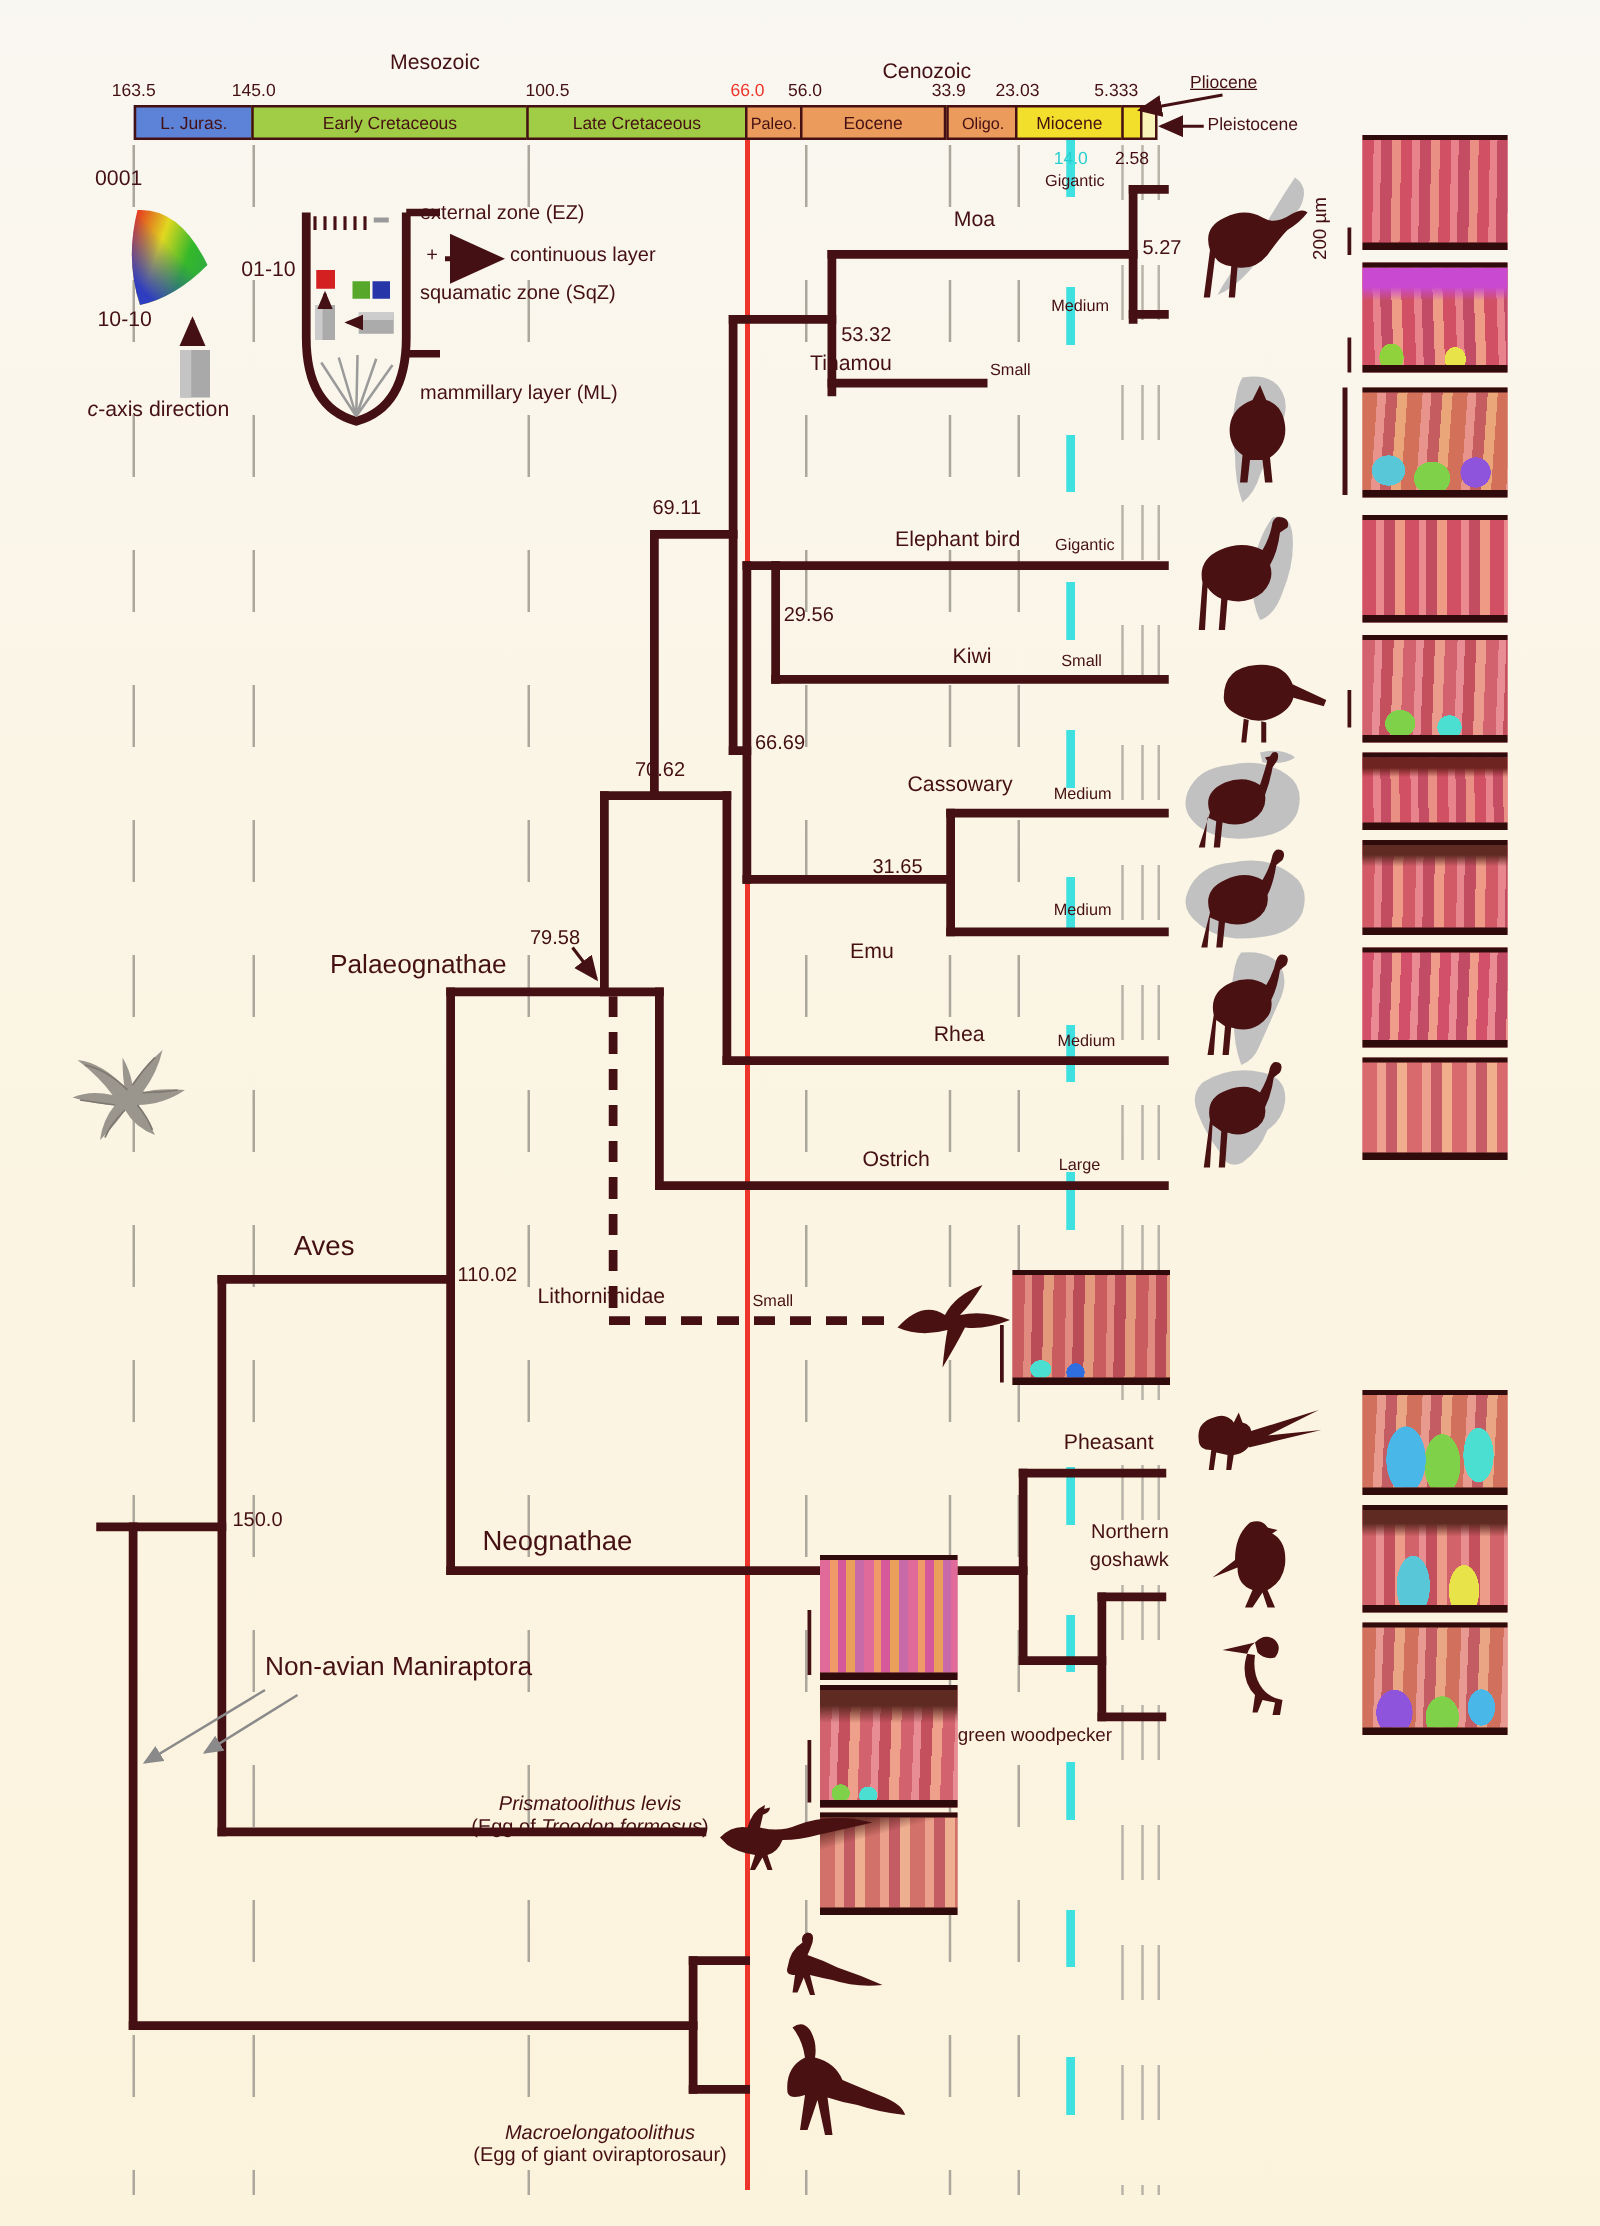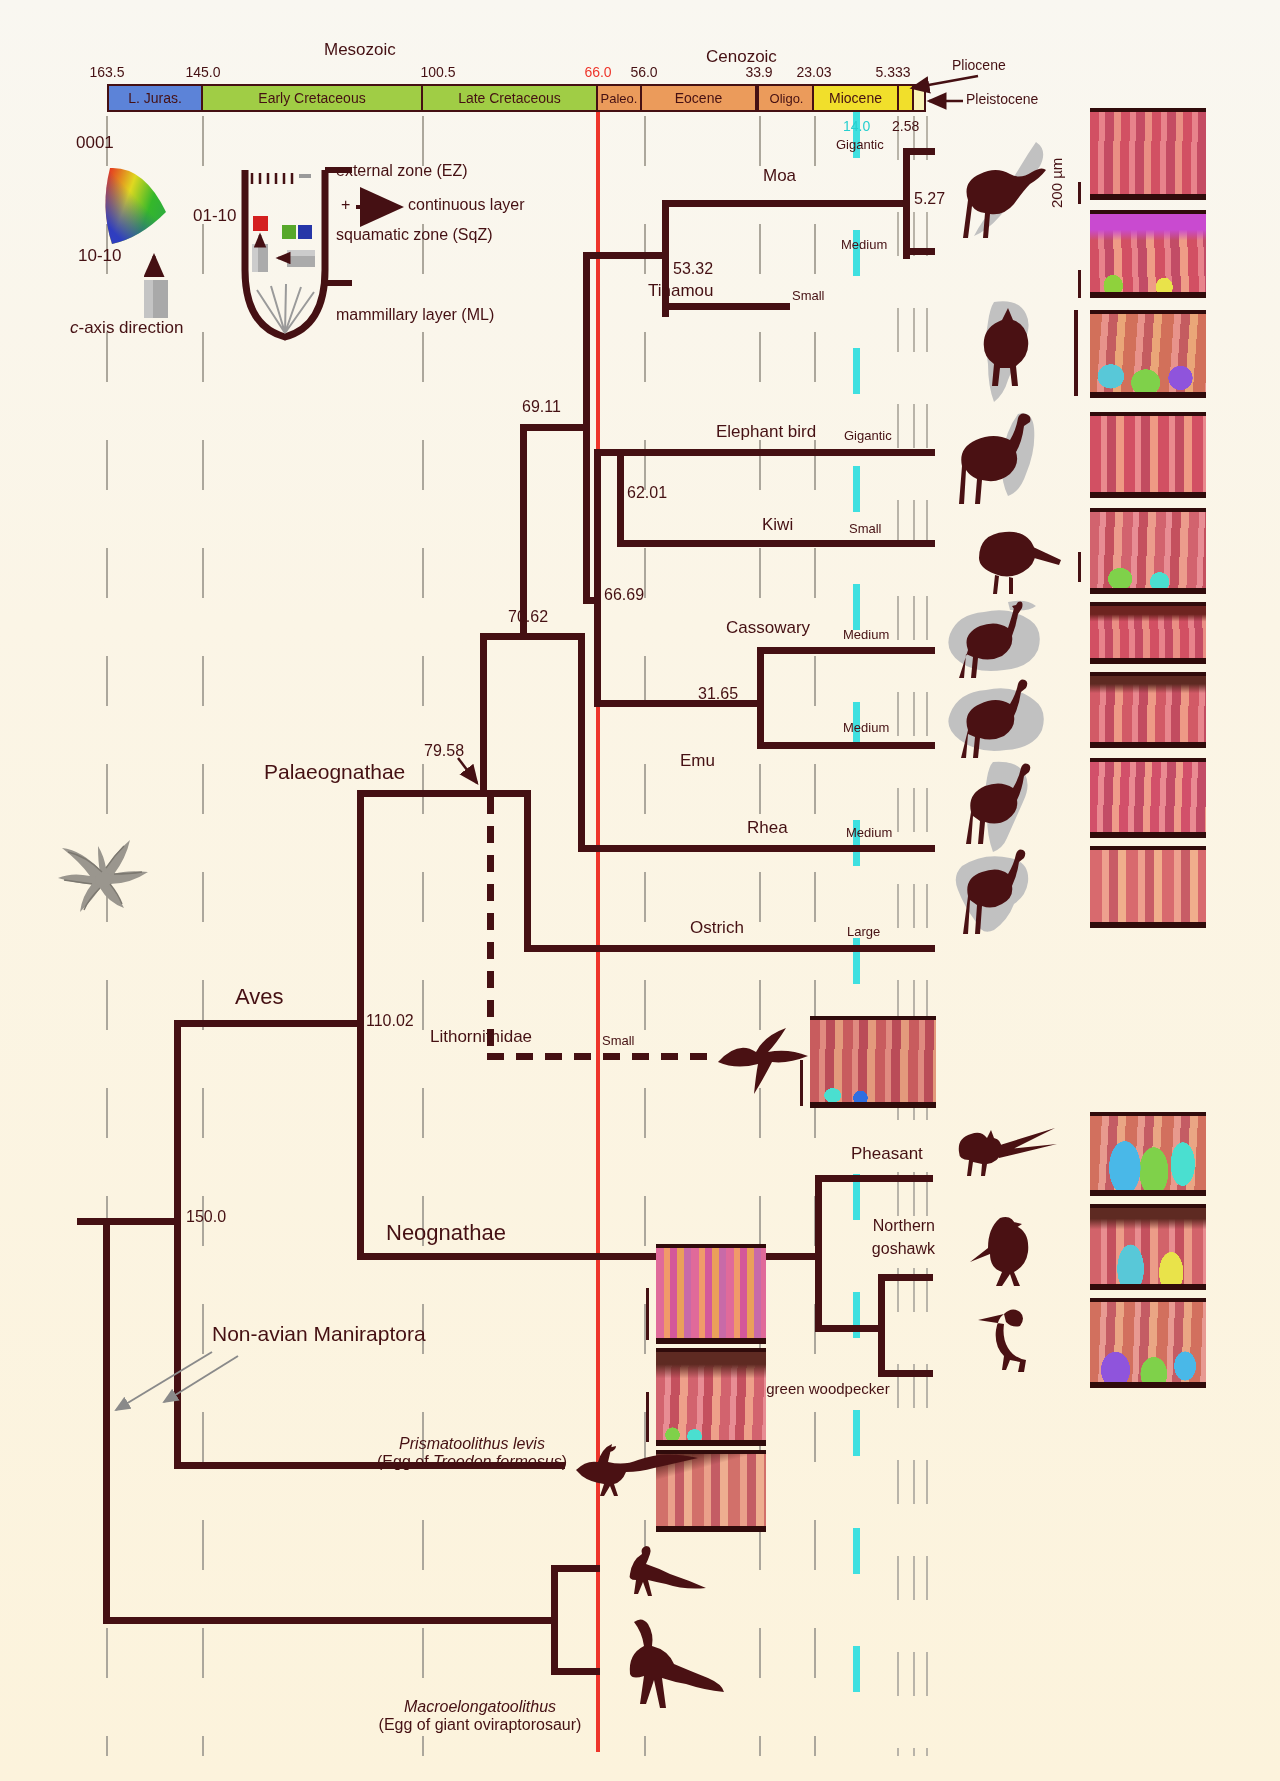--- a/index.html
+++ b/index.html
@@ -37,21 +37,21 @@
   <div class="grid" style="left:759px;"></div>
   <div class="grid" style="left:814px;"></div>
   <div class="grid thin" style="left:897px;"></div>
   <div class="grid thin" style="left:913px;"></div>
   <div class="grid thin" style="left:926px;"></div>
 
   <div style="position:absolute;left:853px;top:112px;width:7px;height:1640px;background:repeating-linear-gradient(180deg,#3fe0e0 0 46px,transparent 46px 118px);"></div>
 
   <div style="position:absolute;left:596px;top:108px;width:4px;height:1644px;background:#ee352b;"></div>
 
-  <div class="lbl s17" style="left:312px;top:40px;margin-left:12px;">Mesozoic</div>
+  <div class="lbl s17" style="left:312px;top:40px;">Mesozoic</div>
   <div class="lbl s17" style="left:706px;top:47px;">Cenozoic</div>
 
   <div class="tick" style="left:107px;">163.5</div>
   <div class="tick" style="left:203px;">145.0</div>
   <div class="tick" style="left:418px;margin-left:20px;">100.5</div>
   <div class="tick" style="left:598px;color:#ee352b;">66.0</div>
   <div class="tick" style="left:644px;">56.0</div>
   <div class="tick" style="left:759px;">33.9</div>
   <div class="tick" style="left:814px;">23.03</div>
   <div class="tick" style="left:893px;">5.333</div>
@@ -73,21 +73,21 @@
     </div>
   <div class="band" style="left:757px;width:59px;background:#eb9b5b;font-size:13px;">
       <span>Oligo.</span>
     </div>
   <div class="band" style="left:812px;width:87px;background:#f1df2b;">
       <span>Miocene</span>
     </div>
   <div class="band" style="left:897px;width:17px;background:#f1df2b;"></div>
   <div class="band" style="left:912px;width:14px;background:#f9f3b8;"></div>
 
-  <div class="lbl s14" style="left:952px;top:57px;">Pliocene</div>
+  <div class="lbl s14" style="left:952px;top:57px;text-decoration:underline;">Pliocene</div>
   <div class="lbl s14" style="left:966px;top:91px;">Pleistocene</div>
   <div class="lbl s14" style="left:843px;top:118px;color:#27cfcf;">14.0</div>
   <div class="lbl s14" style="left:892px;top:118px;">2.58</div>
 
   <div class="lbl s17" style="left:76px;top:133px;">0001</div>
   <div class="lbl s17" style="left:170px;top:206px;margin-left:23px;">01-10</div>
   <div class="lbl s17" style="left:78px;top:246px;">10-10</div>
 
   <svg style="left:96px;top:160px;" width="84" height="92" viewBox="0 0 84 92">
     <defs>
@@ -189,21 +189,21 @@
 
   <div class="dashv" style="left:487px;top:797px;height:260px;"></div>
   <div class="dashh" style="left:487px;top:1053px;width:225px;"></div>
 
   <div class="lbl s16" style="left:186px;top:1208px;">150.0</div>
   <div class="lbl s16" style="left:366px;top:1012px;">110.02</div>
   <div class="lbl s16" style="left:424px;top:742px;">79.58</div>
   <div class="lbl s16" style="left:508px;top:608px;">70.62</div>
   <div class="lbl s16" style="left:522px;top:398px;">69.11</div>
   <div class="lbl s16" style="left:604px;top:586px;">66.69</div>
-  <div class="lbl s16" style="left:627px;top:484px;">62.01</div>
+  <div class="lbl s16" style="left:627px;top:484px;">29.56</div>
   <div class="lbl s16" style="left:673px;top:260px;">53.32</div>
   <div class="lbl s16" style="left:698px;top:685px;">31.65</div>
   <div class="lbl s16" style="left:914px;top:190px;">5.27</div>
 
   <div class="lbl s21" style="left:264px;top:760px;">Palaeognathae</div>
   <div class="lbl s22" style="left:235px;top:984px;">Aves</div>
   <div class="lbl s22" style="left:386px;top:1220px;">Neognathae</div>
   <div class="lbl s21" style="left:212px;top:1322px;">Non-avian Maniraptora</div>
 
   <div class="lbl s17" style="left:763px;top:166px;">Moa</div>

